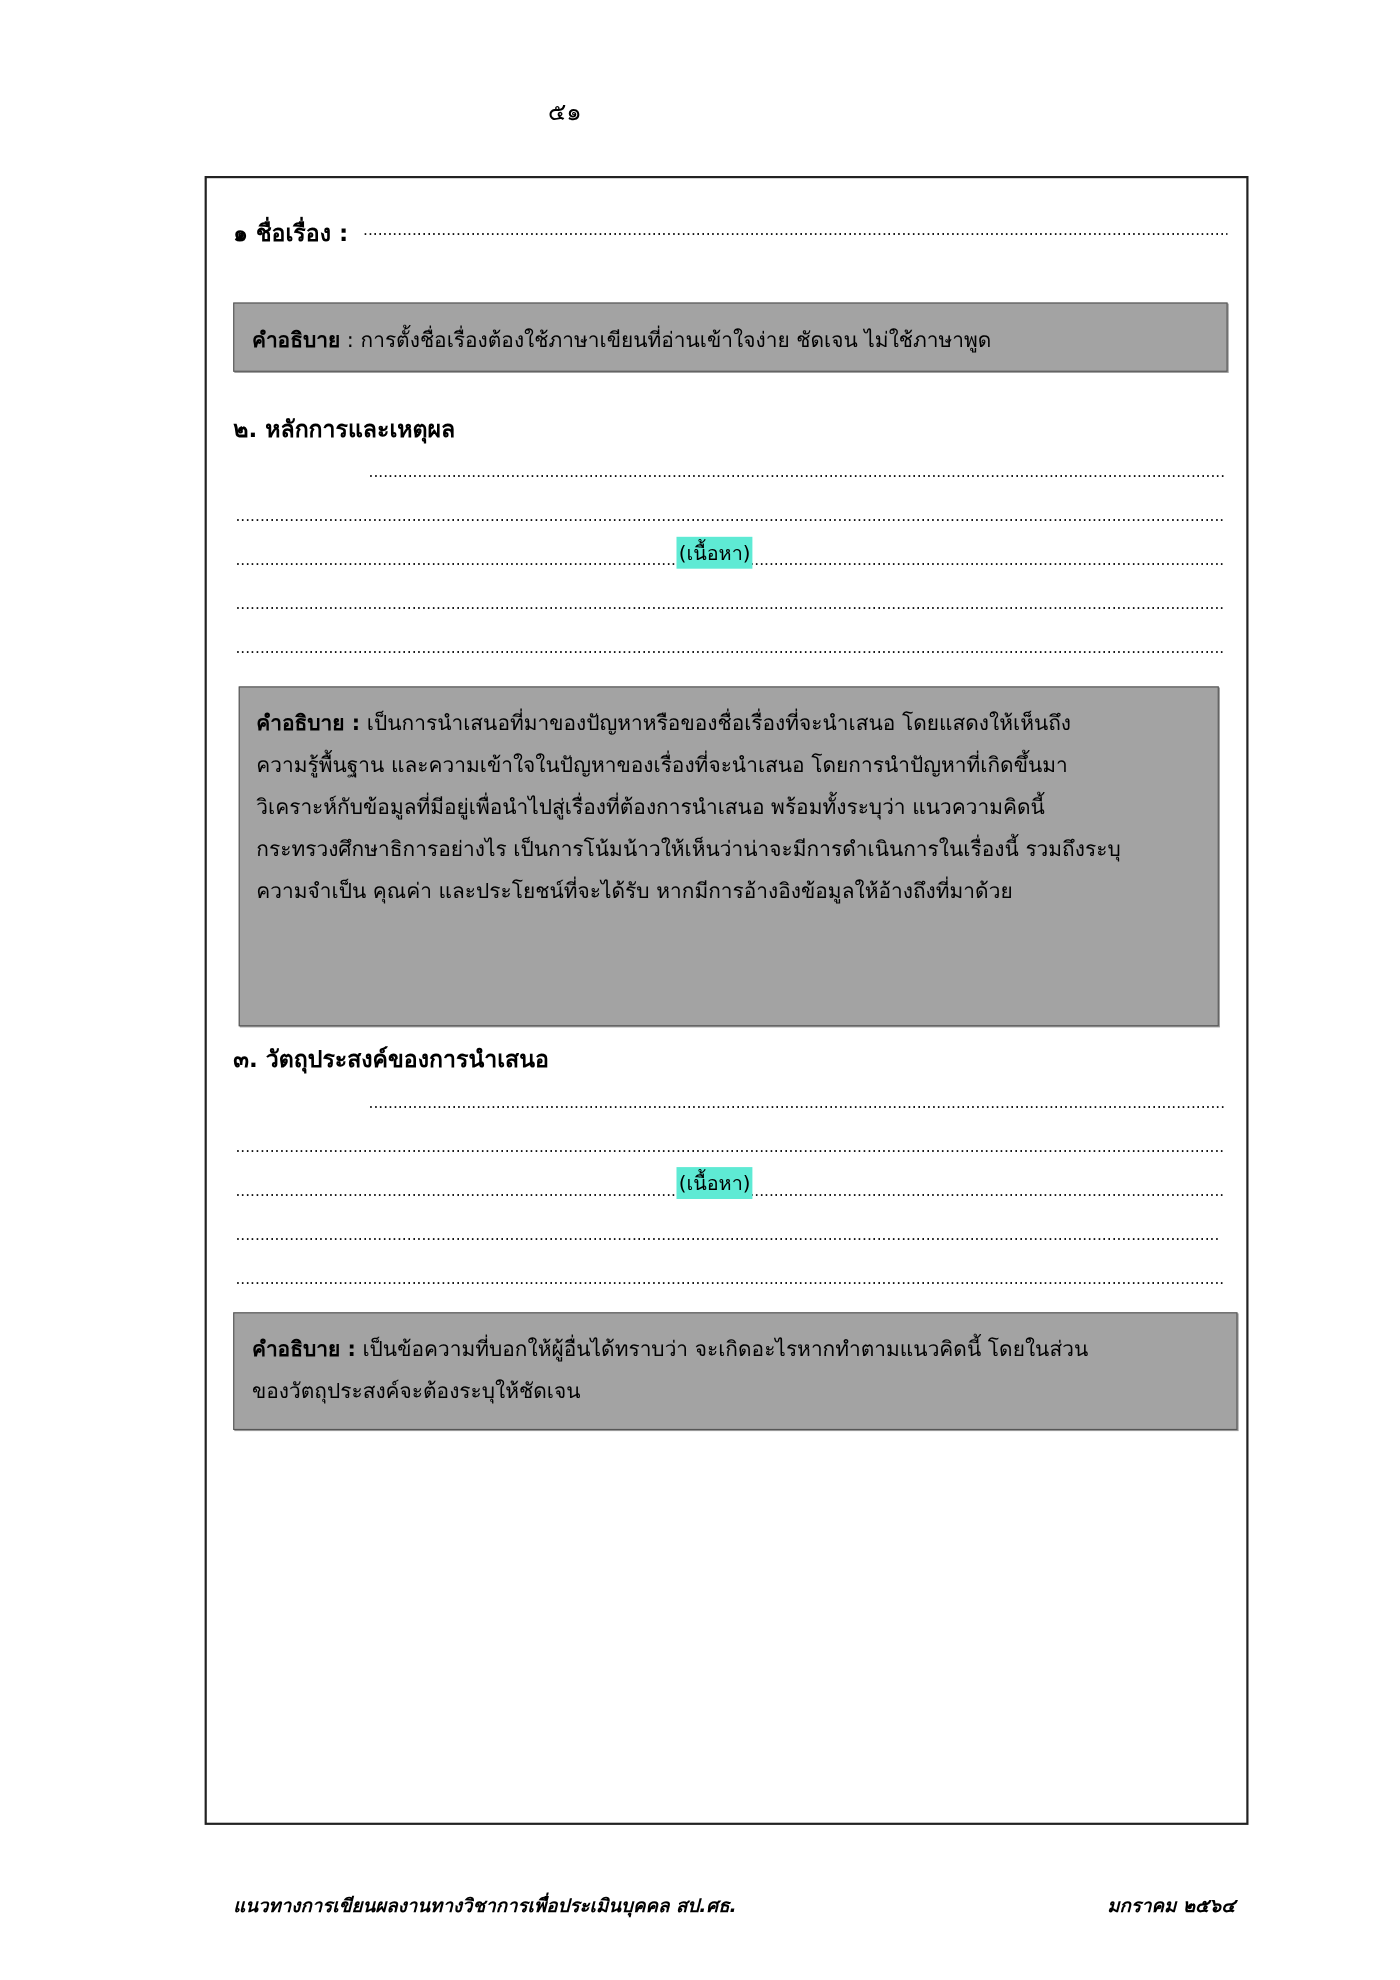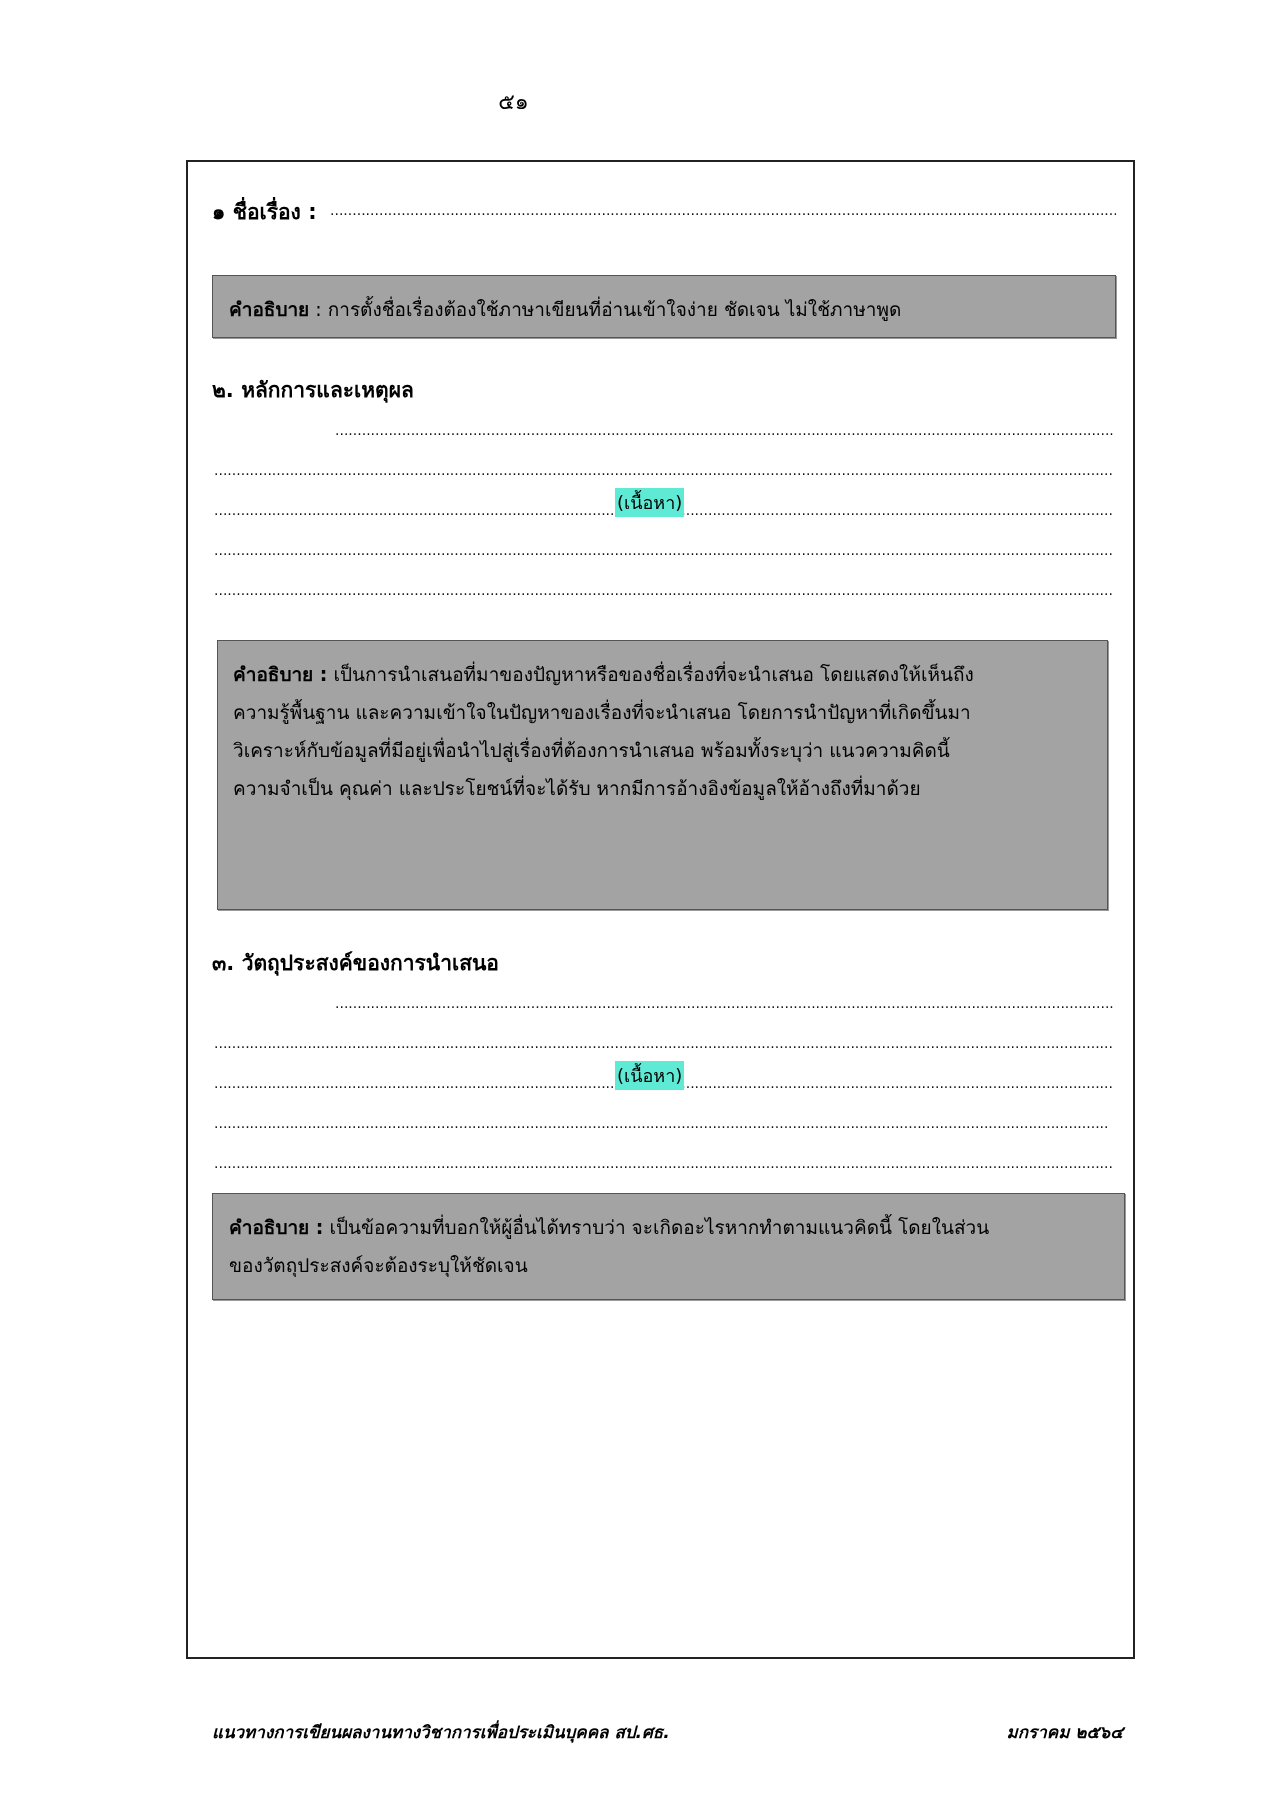--- a/index.html
+++ b/index.html
@@ -32,24 +32,25 @@
 </div>
 
 <div class="abs heading" style="left:212px;top:373px;">๒. หลักการและเหตุผล</div>
 <div class="dotline dots" style="left:335px;top:420px;width:778px;">................................................................................................................................................................................................................</div>
 <div class="dotline dots" style="left:214px;top:460px;width:899px;">..............................................................................................................................................................................................................................................</div>
 <div class="dotline dots" style="left:214px;top:500px;width:899px;">..............................................................................................................................................................................................................................................</div>
 <div class="abs content-label" style="left:615px;top:488px;">(เนื้อหา)</div>
 <div class="dotline dots" style="left:214px;top:540px;width:899px;">..............................................................................................................................................................................................................................................</div>
 <div class="dotline dots" style="left:214px;top:580px;width:899px;">..............................................................................................................................................................................................................................................</div>
 
-<div class="abs note" style="left:217px;top:640px;width:891px;height:270px;padding:14px 0 0 15px;">
+<div class="abs note" style="left:217px;top:624px;width:891px;height:309px;padding:14px 0 0 15px;">
   <p><b>คำอธิบาย :</b><span> เป็นการนำเสนอที่มาของปัญหาหรือของชื่อเรื่องที่จะนำเสนอ โดยแสดงให้เห็นถึง</span></p>
   <p>ความรู้พื้นฐาน และความเข้าใจในปัญหาของเรื่องที่จะนำเสนอ โดยการนำปัญหาที่เกิดขึ้นมา</p>
   <p>วิเคราะห์กับข้อมูลที่มีอยู่เพื่อนำไปสู่เรื่องที่ต้องการนำเสนอ พร้อมทั้งระบุว่า แนวความคิดนี้</p>
+  <p>กระทรวงศึกษาธิการอย่างไร เป็นการโน้มน้าวให้เห็นว่าน่าจะมีการดำเนินการในเรื่องนี้ รวมถึงระบุ</p>
   <p>ความจำเป็น คุณค่า และประโยชน์ที่จะได้รับ หากมีการอ้างอิงข้อมูลให้อ้างถึงที่มาด้วย</p>
 </div>
 
 <div class="abs heading" style="left:212px;top:946px;">๓. วัตถุประสงค์ของการนำเสนอ</div>
 <div class="dotline dots" style="left:335px;top:993px;width:778px;">................................................................................................................................................................................................................</div>
 <div class="dotline dots" style="left:214px;top:1033px;width:899px;">..............................................................................................................................................................................................................................................</div>
 <div class="dotline dots" style="left:214px;top:1073px;width:899px;">..............................................................................................................................................................................................................................................</div>
 <div class="abs content-label" style="left:615px;top:1061px;">(เนื้อหา)</div>
 <div class="dotline dots" style="left:214px;top:1113px;width:895px;">..............................................................................................................................................................................................................................................</div>
 <div class="dotline dots" style="left:214px;top:1153px;width:899px;">..............................................................................................................................................................................................................................................</div>

